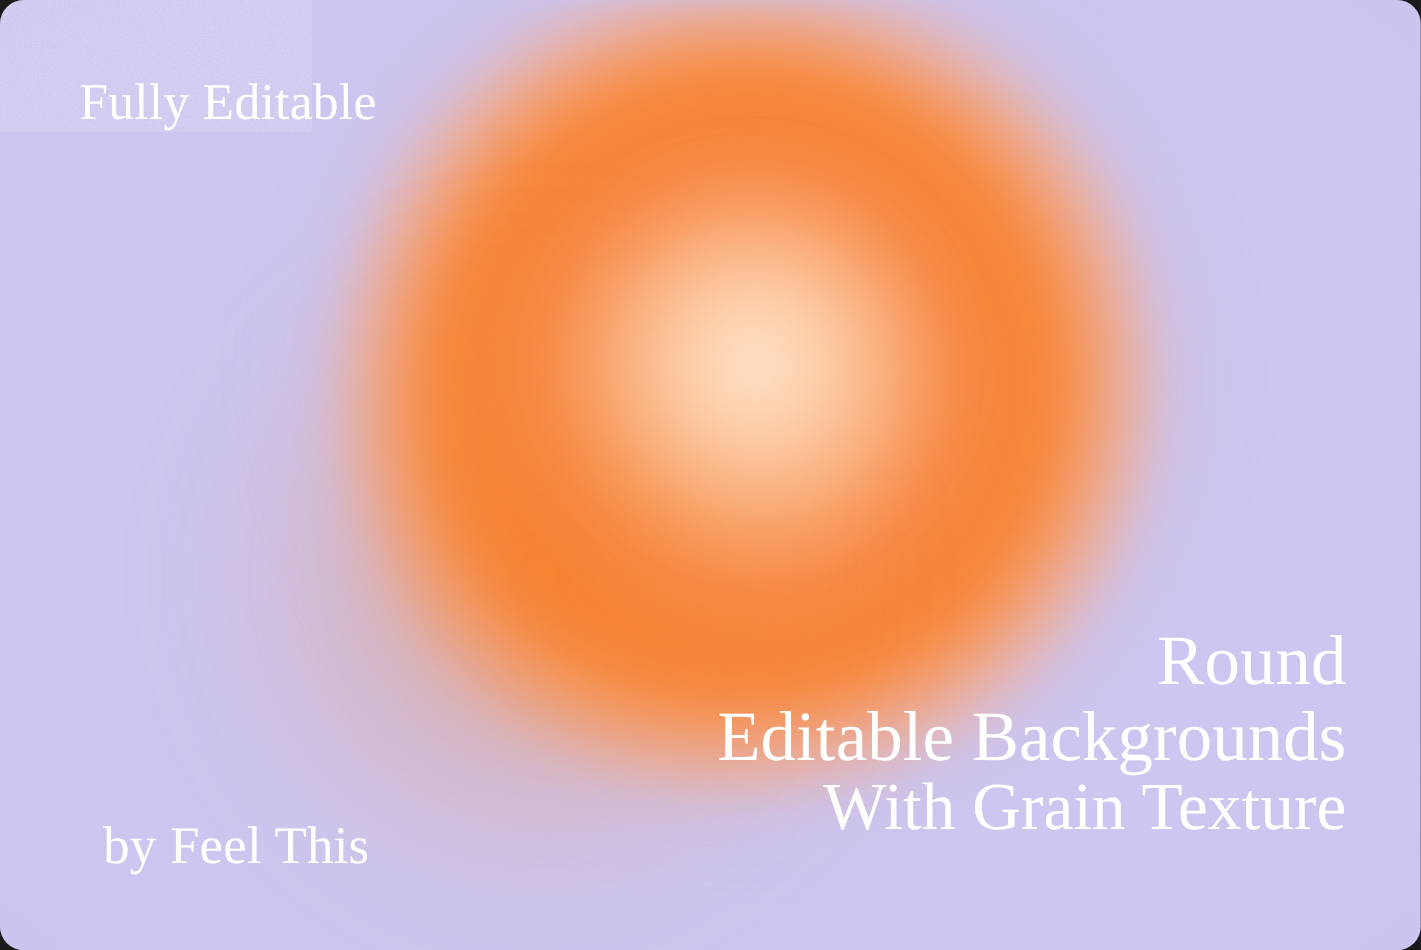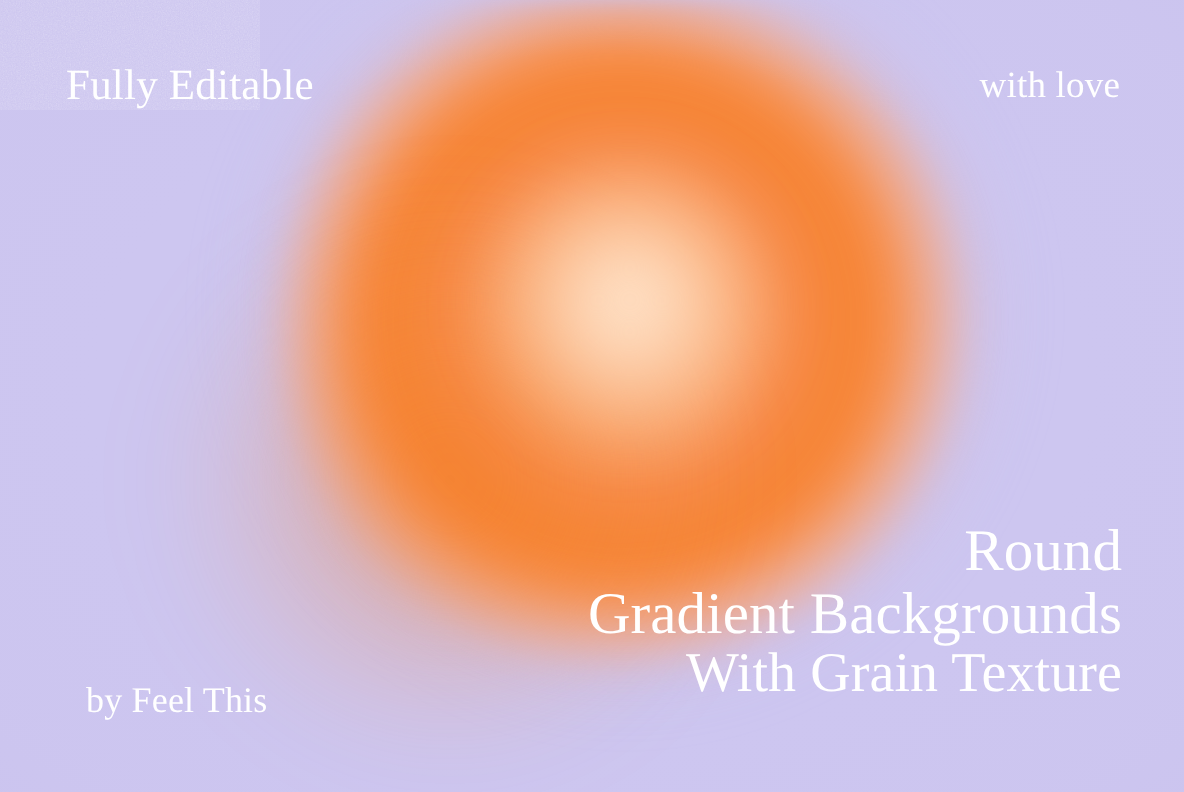--- a/index.html
+++ b/index.html
@@ -7,20 +7,21 @@
     padding: 0;
     background: #1a1a1a;
   }
   #poster {
     position: relative;
     width: 1184px;
     height: 792px;
     overflow: hidden;
     background: #cdc6f0;
     font-family: "Liberation Serif", "DejaVu Serif", serif;
+    border-radius: 20px;
     -webkit-font-smoothing: antialiased;
   }
 
   
   .orb-layer {
     position: absolute;
     inset: 0;
     pointer-events: none;
   }
 
@@ -131,21 +132,21 @@
   #with-love {
     right: 64px;
     top: 66px;
     font-size: 37px;
     line-height: 1.1;
   }
 
   #byline {
     left: 86px;
     top: 681px;
-    font-size: 36px;
+    font-size: 44px;
     line-height: 1.1;
   }
 
   #headline {
     right: 62px;
     top: 519px;
     text-align: right;
     line-height: 1.06;
     white-space: normal;
   }
@@ -180,23 +181,22 @@
       <feTurbulence type="fractalNoise" baseFrequency="1.5" numOctaves="2" stitchTiles="stitch" seed="19"></feTurbulence>
       <feColorMatrix type="saturate" values="0"></feColorMatrix>
     </filter>
     <rect width="100%" height="100%" filter="url(#noiseFine)"></rect>
   </svg>
 
   <div class="tx" id="tagline">
     <span>Fully Editable</span>
   </div>
 
-  <div class="tx" id="with-love">with love</div>
 
   <div class="tx" id="byline">by Feel This</div>
 
   <div class="tx" id="headline">
     <span class="hl hl-1">Round</span>
-    <span class="hl hl-2">Gradient Backgrounds</span>
+    <span class="hl hl-2">Editable Backgrounds</span>
     <span class="hl hl-3">With Grain Texture</span>
   </div>
 
 </div>
 
 </body></html>

